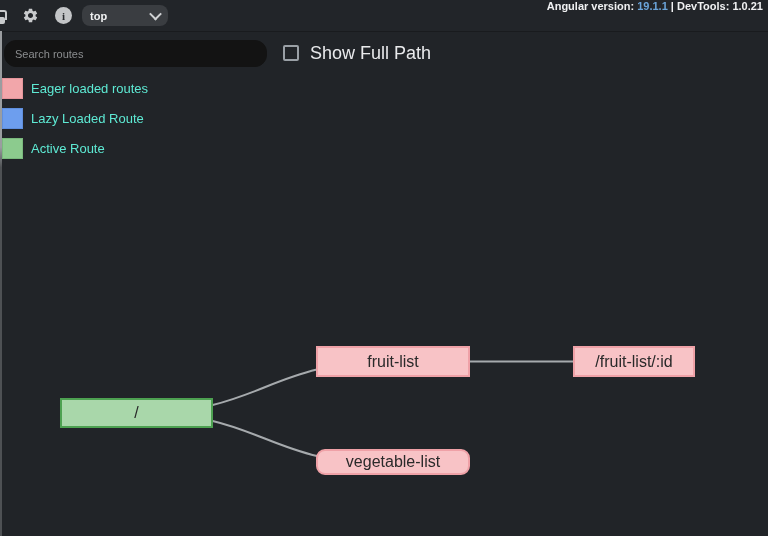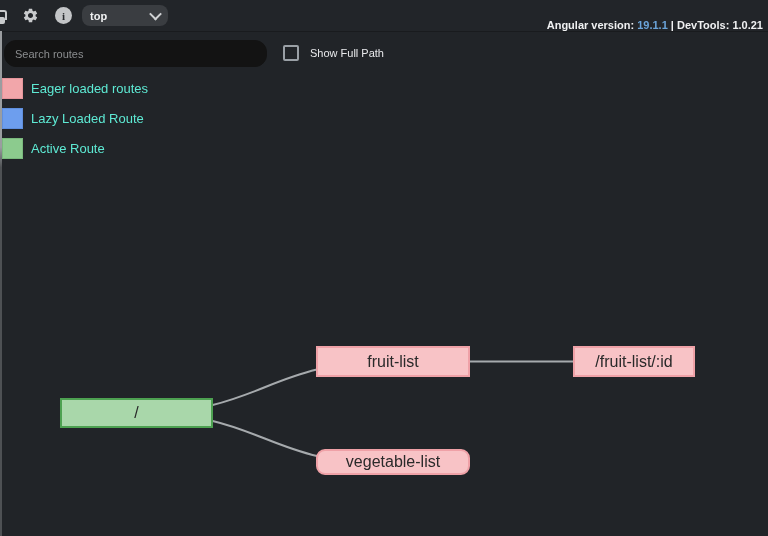--- a/index.html
+++ b/index.html
@@ -30,42 +30,42 @@
   .chevron-down{width:7px;height:7px;border-right:2px solid #d0d2d4;border-bottom:2px solid #d0d2d4;
     transform:rotate(45deg) translate(-1px,-1px)}
   .tabs{display:flex;height:31px;margin-left:8px}
   .tab{
     padding:0 8px;height:29px;display:flex;align-items:center;
     font-size:13px;font-weight:600;color:#87898c;letter-spacing:.2px;cursor:pointer;
     border-bottom:2px solid transparent;white-space:nowrap;
   }
   .tab.active{color:#7bafdd;border-bottom-color:#7bafdd}
   .version{
-    position:absolute;right:5px;top:0;height:31px;display:flex;align-items:flex-end;
+    position:absolute;right:5px;top:0;height:31px;display:flex;align-items:flex-start;
     font-size:11px;font-weight:bold;color:#f0f1f2;white-space:pre;
   }
   .version .num{color:#6ba4d9}
   
   .left-border{
     position:absolute;left:0;top:31px;bottom:0;width:2px;
     background:linear-gradient(180deg,#9a9da0 0%,#9a9da0 23%,#4e5154 27%,#4e5154 100%);
   }
   
   .search-input{
     position:absolute;left:4px;top:40px;width:263px;height:27px;box-sizing:border-box;
     background:#131313;border:1px solid #131313;border-radius:12px;color:#dddee0;
     font-size:11px;padding:0 10px;outline:none;font-family:"Liberation Sans",sans-serif;
   }
   .search-input::placeholder{color:#8b8d8f}
   .fullpath-checkbox{
     position:absolute;left:283px;top:45px;width:16px;height:16px;margin:0;
     appearance:none;-webkit-appearance:none;border:2px solid #9aa0a6;border-radius:2px;
     background:transparent;cursor:pointer;box-sizing:border-box;
   }
-  .fullpath-label{position:absolute;left:310px;top:45px;font-size:11px;color:#e9eaec;line-height:16px}
+  .fullpath-label{position:absolute;left:310px;top:45px;font-size:18px;color:#e9eaec;line-height:16px}
   
   .legend{position:absolute;left:2px;top:78px}
   .legend-row{display:flex;align-items:center;height:21px;margin-bottom:9px}
   .legend-swatch{width:21px;height:21px;flex:0 0 auto;box-sizing:border-box}
   .legend-label{margin-left:8px;font-size:13px;color:#5eead4}
   
   .tree-canvas{position:absolute;left:0;top:0;width:768px;height:536px;z-index:0}
   .node{
     position:absolute;box-sizing:border-box;z-index:1;cursor:pointer;
     display:flex;align-items:center;justify-content:center;

